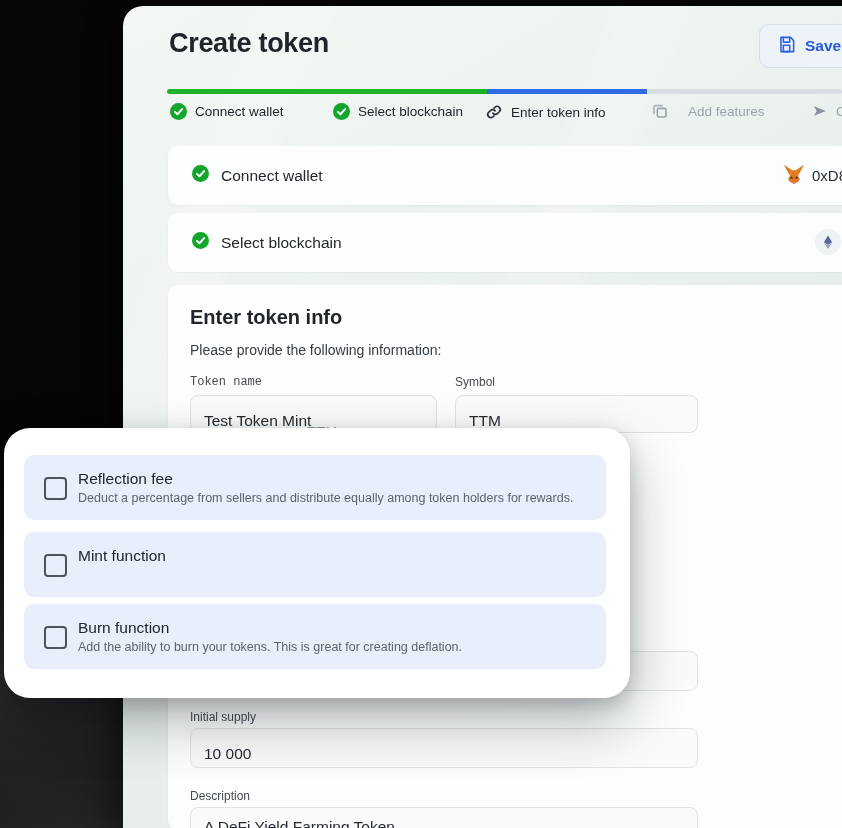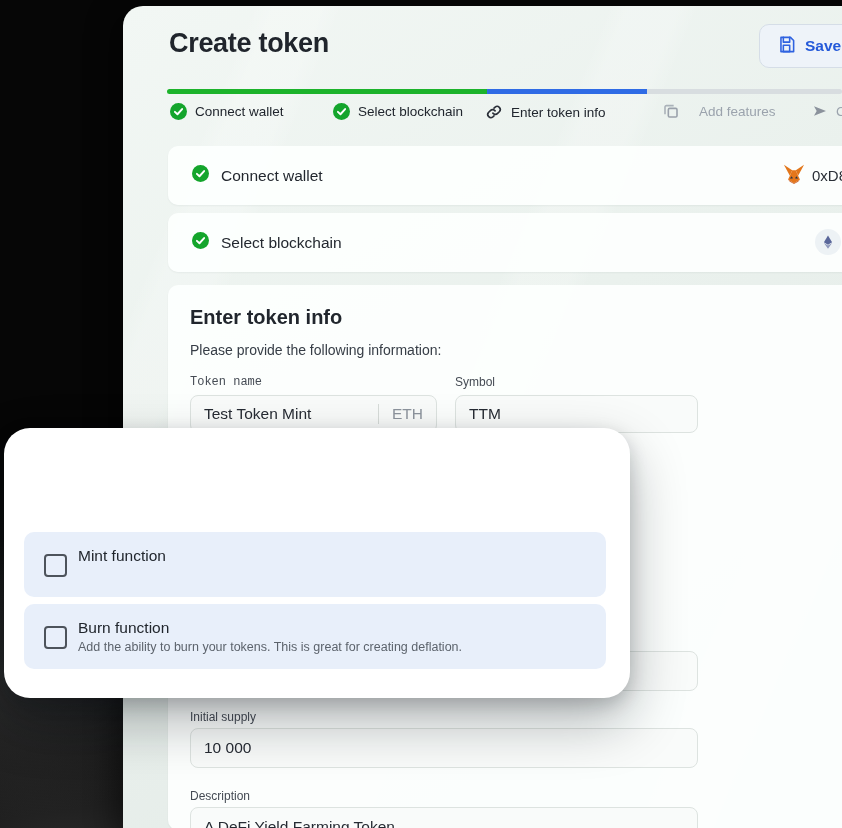--- a/index.html
+++ b/index.html
@@ -60,21 +60,21 @@
     position:absolute;left:647px;top:16px;width:26px;height:26px;border-radius:50%;
     background:#edf2f5;display:flex;align-items:center;justify-content:center;
   }
   
   .h2{position:absolute;left:22px;top:21px;font-size:20px;font-weight:700;color:#21262d;}
   .subtitle{position:absolute;left:22px;top:57px;font-size:14px;color:#363d46;}
   .f-label{position:absolute;font-size:12px;color:#454b54;}
   .field{
     position:absolute;height:38px;box-sizing:border-box;
     background:#f9fbfa;border:1px solid #dde3e0;border-radius:8px;
-    display:flex;align-items:center;padding:8px 13px;
+    display:flex;align-items:center;padding:16px 13px;flex-direction:column;
   }
   .field input{
     border:none;outline:none;background:transparent;width:100%;
     font-family:"Liberation Sans","DejaVu Sans",sans-serif;
     font-size:15.5px;color:#262b33;padding:0;
   }
   .suffix{
     flex:0 0 auto;display:flex;align-items:center;height:100%;
     border-left:1px solid #d7dcd9;padding-left:13px;margin-left:2px;
     font-size:15.5px;color:#8d949d;
@@ -142,21 +142,21 @@
   </div>
   <div class="step active" style="left:362px;">
     <span class="ic">
       <svg width="18" height="18" viewBox="0 0 24 24" fill="none" stroke="#2a2f38" stroke-width="2.2" stroke-linecap="round">
         <path d="M10.5 13.5a4.2 4.2 0 006.3.4l2.6-2.6a4.2 4.2 0 00-5.9-5.9l-1.5 1.4"></path>
         <path d="M13.5 10.5a4.2 4.2 0 00-6.3-.4l-2.6 2.6a4.2 4.2 0 005.9 5.9l1.5-1.4"></path>
       </svg>
     </span>
     <span class="lbl">Enter token info</span>
   </div>
-  <div class="step todo" style="left:540px;gap:20px;">
+  <div class="step todo" style="left:529px;gap:20px;">
     <span class="ic">
       <svg width="16" height="16" viewBox="0 0 24 24" fill="none" stroke="#9aa1ab" stroke-width="2.4">
         <rect x="8" y="8" width="13" height="13" rx="2"></rect>
           <path d="M16 4H5a2 2 0 00-2 2v11" opacity=".8"></path>
       </svg>
     </span>
     <span class="lbl">Add features</span>
   </div>
   <div class="step todo" style="left:689px;">
     <span class="ic">
@@ -236,20 +236,25 @@
 
     <div class="f-label" style="left:22px;top:504px;">Description</div>
     <div class="field" style="left:22px;top:522px;width:508px;height:52px;align-items:flex-start;padding-top:10px;">
       <input value="A DeFi Yield Farming Token" style="">
     </div>
   </div>
 </div>
 
 <div class="popover">
 
+  <div class="feature" style="top:27px;">
+    <span class="chk"></span>
+    <span class="f-title">Reflection fee</span>
+    <span class="f-desc">Deduct a percentage from sellers and distribute equally among token holders for rewards.</span>
+  </div>
 
   <div class="feature" style="top:104px;">
     <span class="chk"></span>
     <span class="f-title">Mint function</span>
   </div>
 
   <div class="feature" style="top:176px;">
     <span class="chk"></span>
     <span class="f-title">Burn function</span>
     <span class="f-desc">Add the ability to burn your tokens. This is great for creating deflation.</span>

